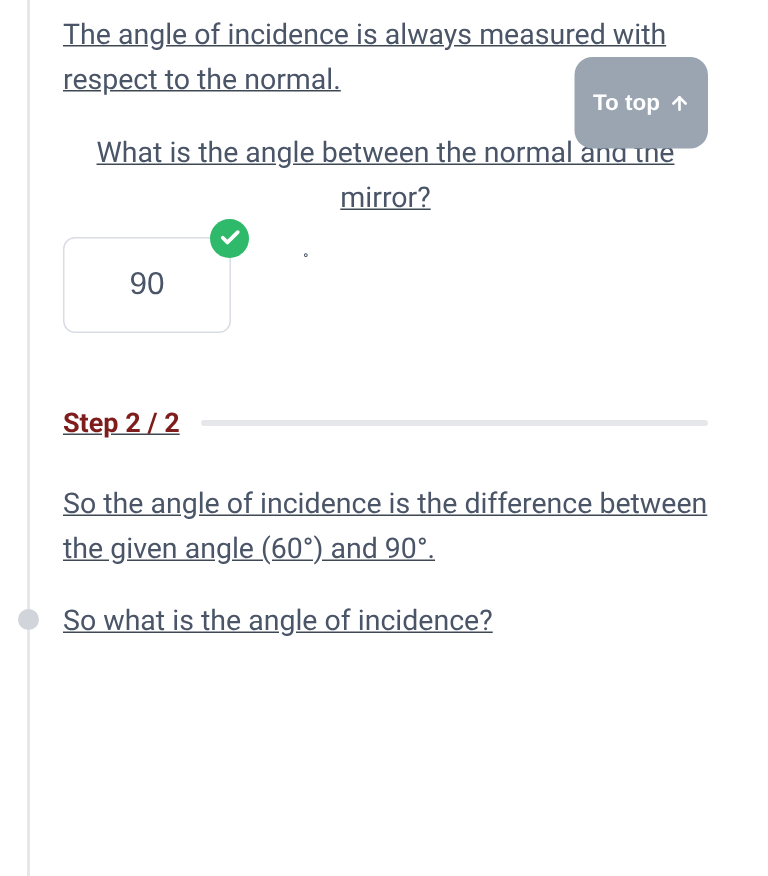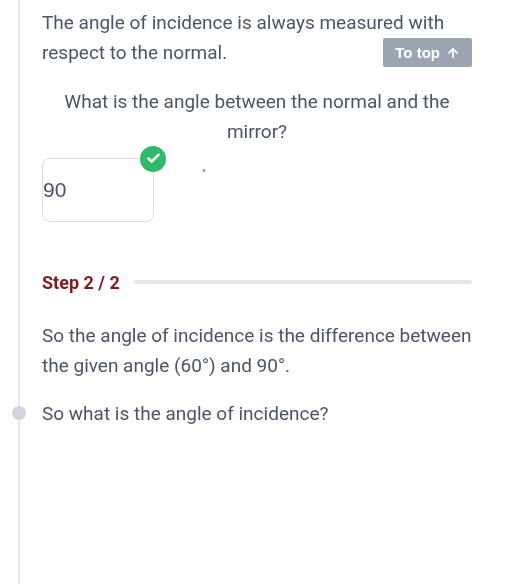--- a/index.html
+++ b/index.html
@@ -26,36 +26,37 @@
     top: 406px;
     width: 14px;
     height: 14px;
     border-radius: 50%;
     background: #d1d5db;
   }
   .content {
     padding-left: 42px;
     padding-right: 40px;
     padding-top: 8px;
+    text-decoration: underline;
   }
   .para {
     font-size: 19px;
     line-height: 1.6;
     color: #4a5568;
     margin-bottom: 18px;
   }
   .to-top {
     position: absolute;
     right: 40px;
     top: 38px;
     background: #9aa5b1;
     color: #ffffff;
     border: none;
-    border-radius: 2px;
-    padding: 6px 12px;
+    border-radius: 12px;
+    padding: 22px 12px;
     font-size: 15px;
     font-weight: 600;
     cursor: pointer;
     display: inline-flex;
     align-items: center;
     gap: 6px;
     justify-content: center;
   }
   .to-top svg { width: 14px; height: 14px; }
   .input-row {
@@ -65,21 +66,21 @@
     margin-top: 6px;
     margin-bottom: 50px;
   }
   .answer-input {
     width: 112px;
     height: 64px;
     border: 1px solid #d9dde3;
     border-radius: 8px;
     font-size: 21px;
     color: #4a5568;
-    text-align: left;
+    text-align: center;
     background: #ffffff;
   }
   .check-badge {
     position: absolute;
     left: 98px;
     top: -12px;
     width: 26px;
     height: 26px;
     border-radius: 50%;
     background: #2fb96a;

